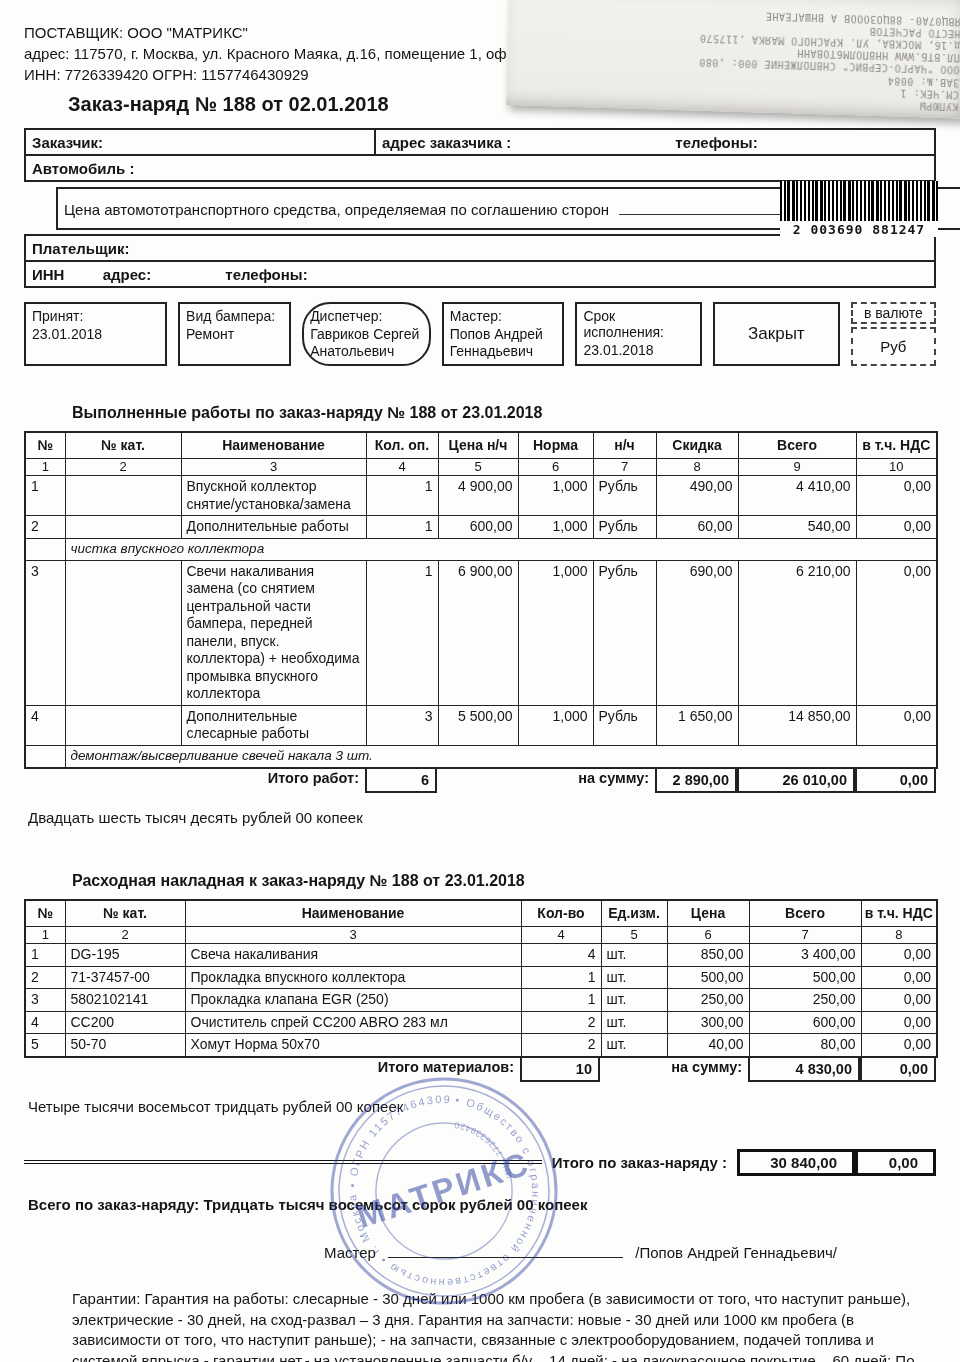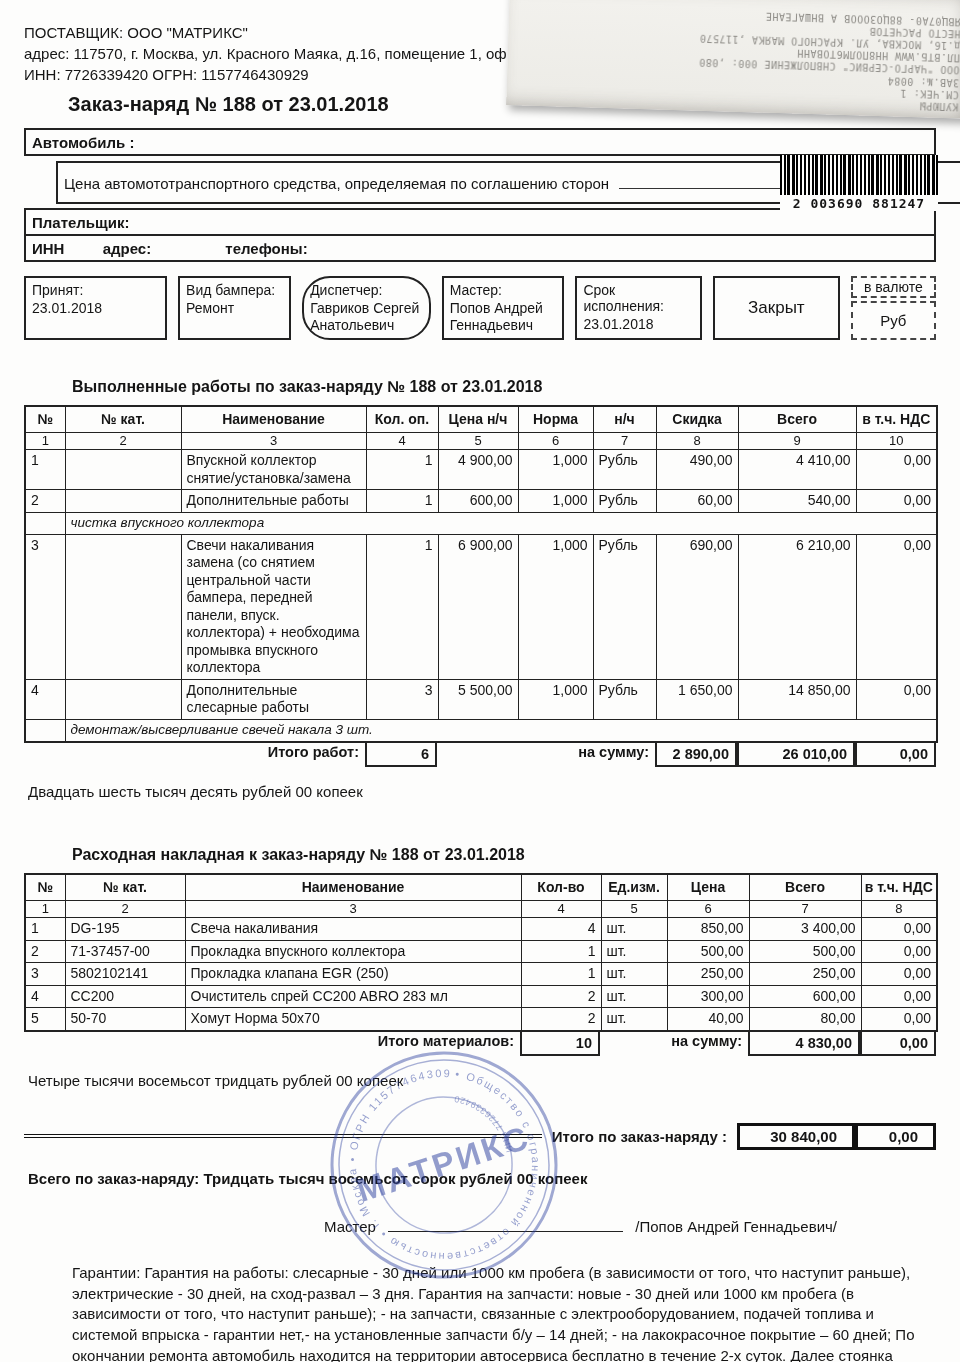--- a/index.html
+++ b/index.html
@@ -95,24 +95,31 @@
     <div class="rline">д.16, МОСКВА, УЛ. КРАСНОГО МАЯКА ,117570</div>
     <div class="rline">НЕСТО РАСЧЕТОВ</div>
     <div class="rline">ЯВЦ07А0-   88ЦОЗОООВ А ВНШАГЕАНЕ</div>
   </div>
 
   <div class="inner">
 
     <div class="sup-line">ПОСТАВЩИК:  ООО "МАТРИКС"</div>
     <div class="sup-line">адрес: 117570, г. Москва, ул. Красного Маяка, д.16, помещение 1, оф.</div>
     <div class="sup-line">ИНН: 7726339420  ОГРН: 1157746430929</div>
-    <div class="doc-title">Заказ-наряд № 188 от 23.01.2018</div>
+    <div class="doc-title">Заказ-наряд № 188 от 02.01.2018</div>
 
     <table class="party-table">
       <tbody>
+          <tr>
+        <td class="w336">Заказчик:</td>
+        <td>
+          <span>адрес заказчика :</span>
+          <span class="gapspan">телефоны:</span>
+        </td>
+      </tr>
       <tr>
         <td colspan="2">Автомобиль :</td>
       </tr>
     </tbody>
       </table>
 
     <div class="price-wrap">
       <span>Цена автомототранспортного средства, определяемая по соглашению сторон</span>
       <span class="blank-line"></span>
       <div class="barcode-wrap">

